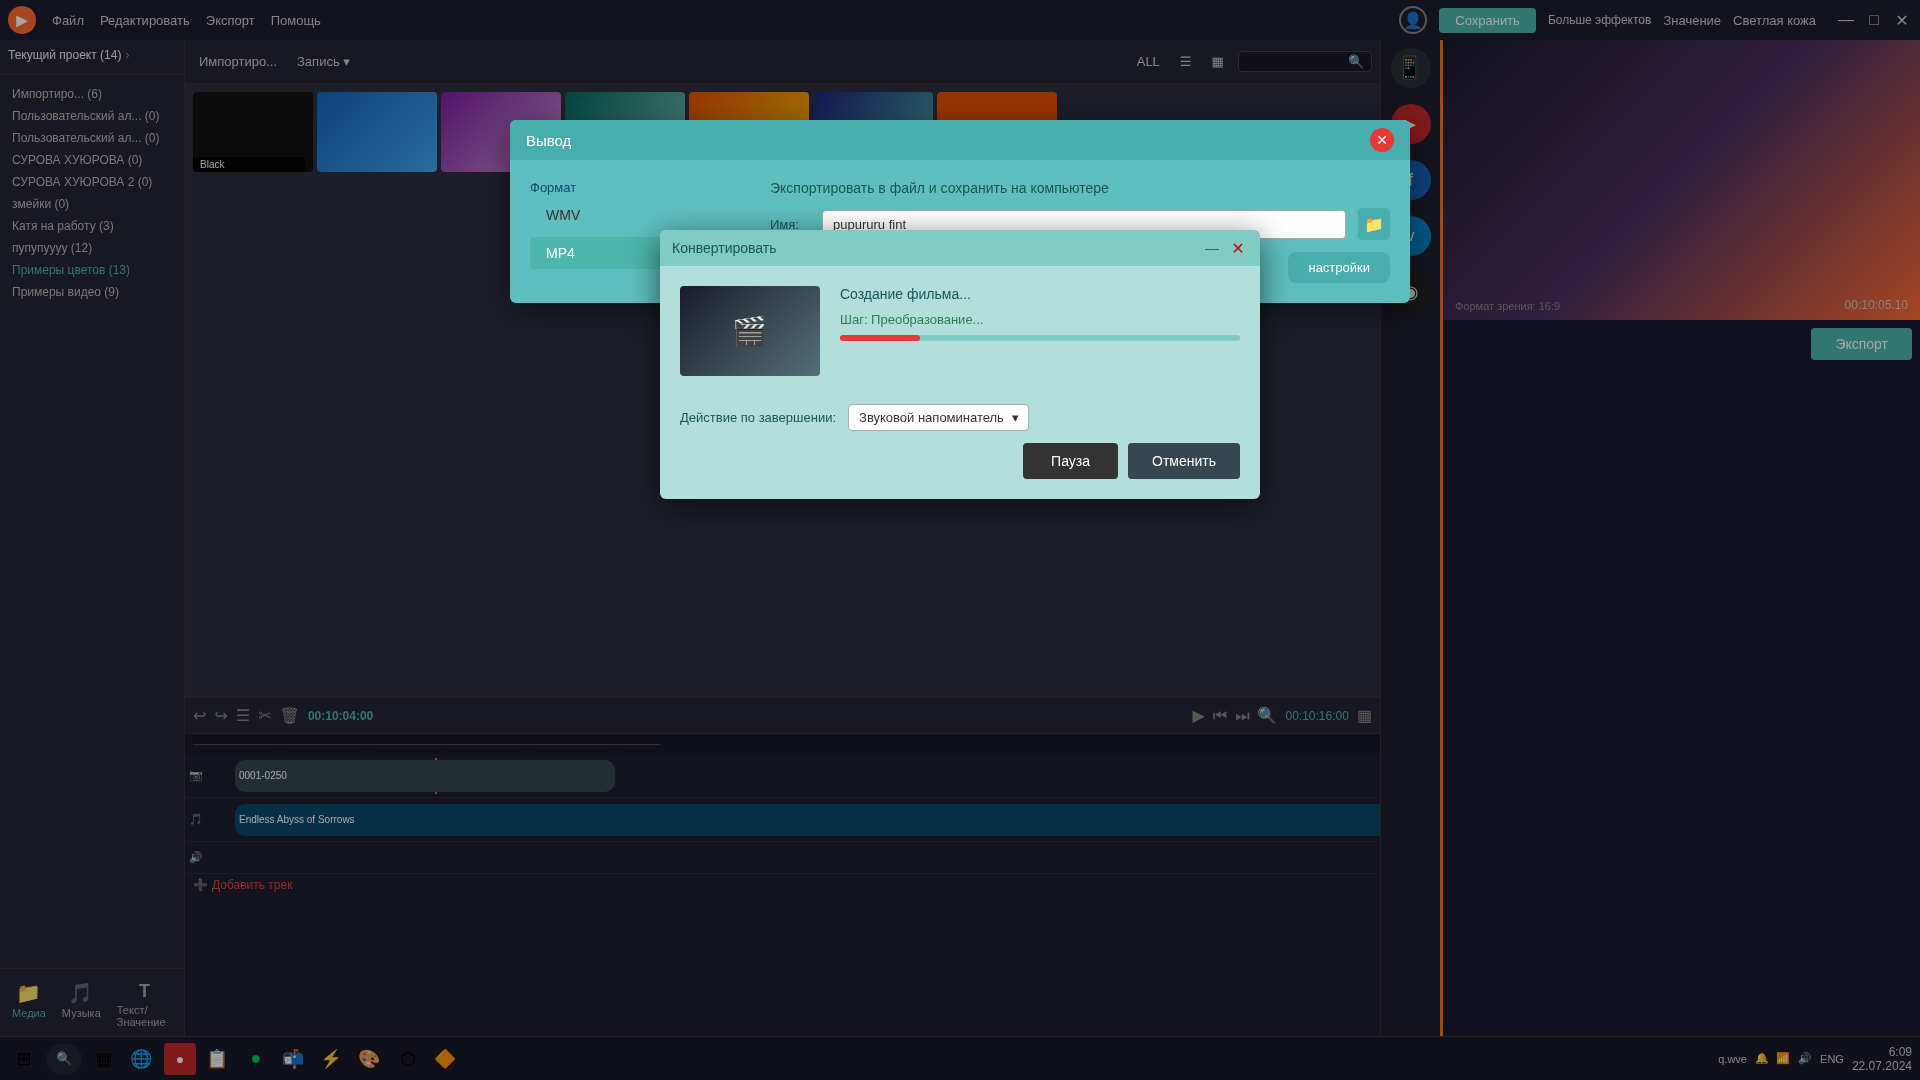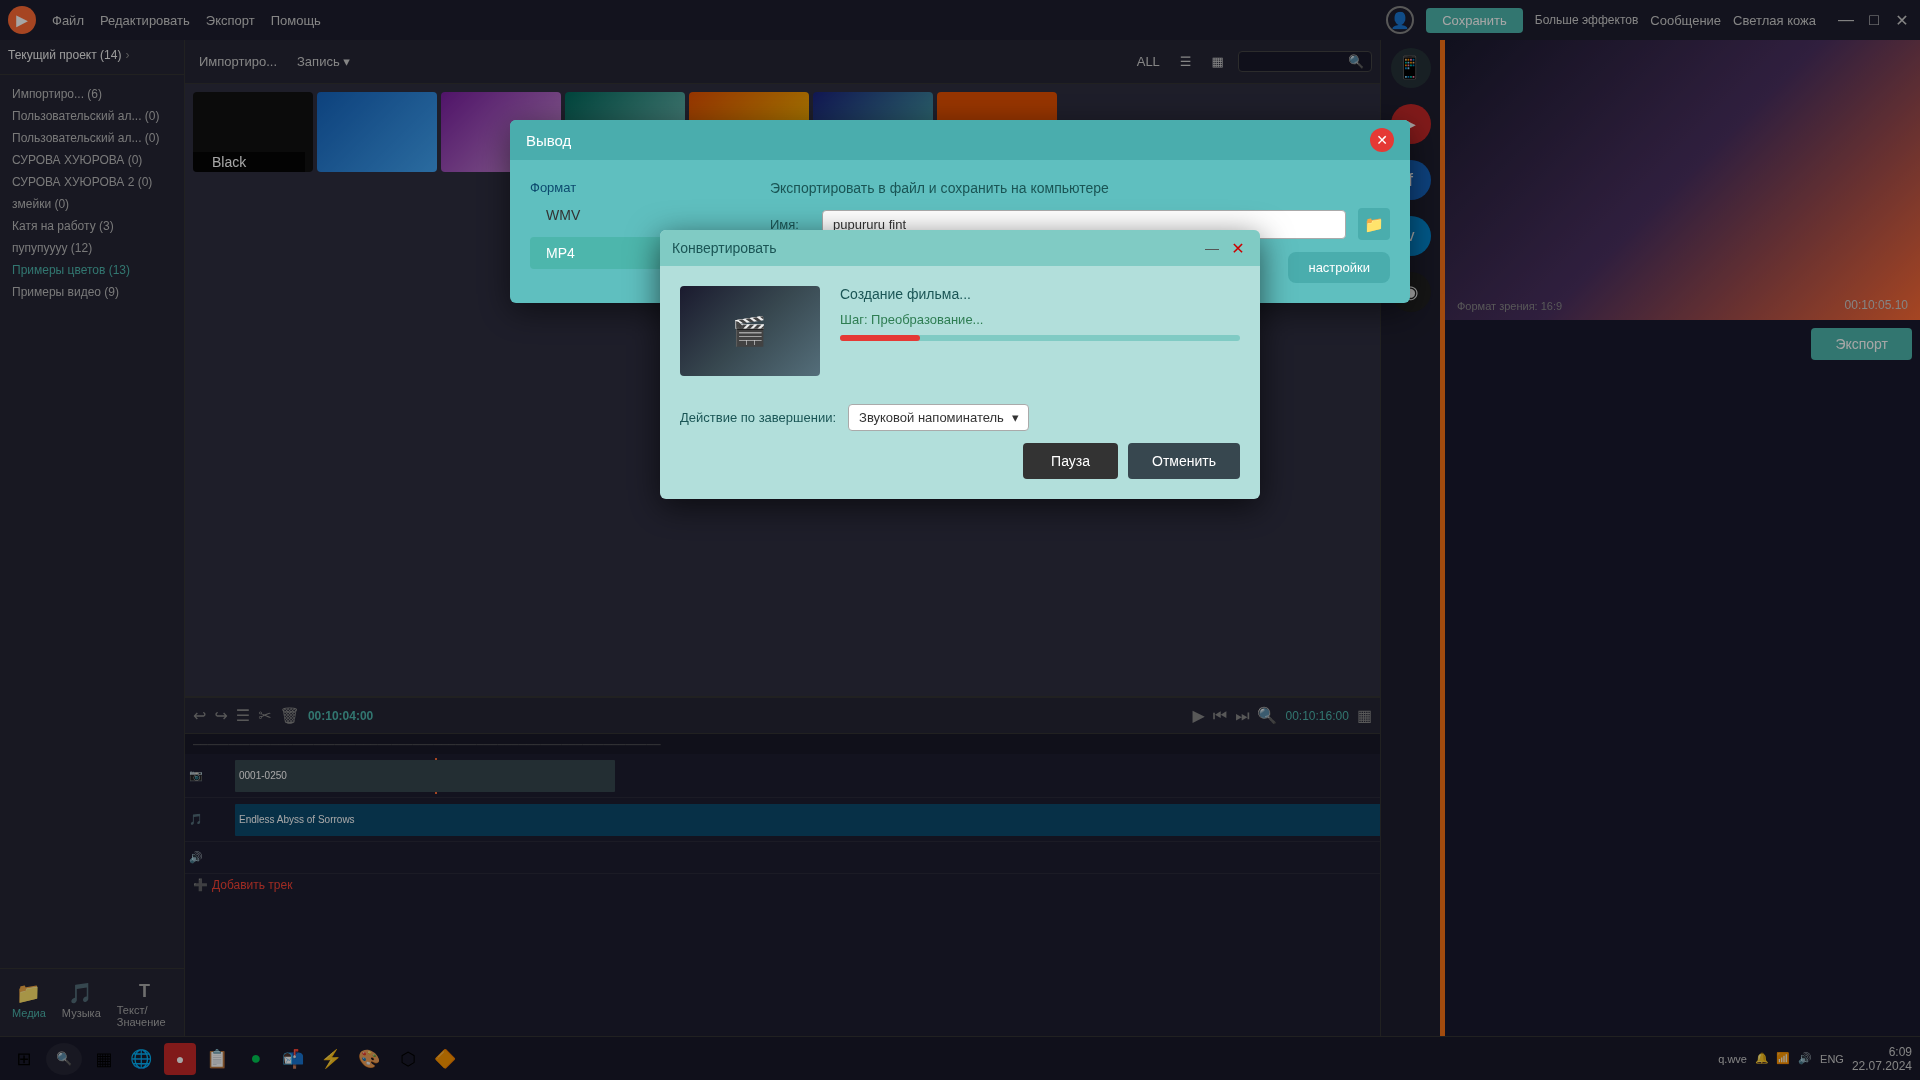--- a/index.html
+++ b/index.html
@@ -233,22 +233,22 @@
       position: relative;
       cursor: pointer;
     }
     .media-thumb-label {
       position: absolute;
       bottom: 0;
       left: 0;
       right: 8px;
       background: rgba(0,0,0,0.6);
       color: #fff;
-      font-size: 14px;
-      padding: 2px 19px;
+      font-size: 10px;
+      padding: 2px 7px;
     }
 
     .thumb-black { background: #111; }
     .thumb-blue { background: linear-gradient(135deg, #1565c0, #42a5f5); }
     .thumb-purple { background: linear-gradient(135deg, #7b1fa2, #ce93d8); }
     .thumb-teal { background: linear-gradient(135deg, #00695c, #80cbc4); }
     .thumb-orange { background: linear-gradient(135deg, #e65100, #ffcc02); }
     .thumb-gradient4 { background: linear-gradient(135deg, #1a237e, #4db6ac); }
 
     
@@ -279,21 +279,21 @@
     .social-icon.vimeo { background: #0288d1; color: white; font-size: 16px; }
     .social-icon.disc { background: #212121; color: white; font-size: 18px; }
 
     
     .right-panel {
       width: 480px;
       background: #1a1a2e;
       display: flex;
       flex-direction: column;
       flex-shrink: 0;
-      border-left: 5px solid #f97316;
+      border-left: 3px solid #f97316;
     }
     .preview-area {
       height: 280px;
       background: #111;
       position: relative;
       display: flex;
       align-items: center;
       justify-content: center;
     }
     .preview-thumb-img {
@@ -368,21 +368,21 @@
     .track-content {
       flex: 1;
       height: 36px;
       position: relative;
       overflow: hidden;
     }
     .track-clip {
       position: absolute;
       top: 2px;
       height: 32px;
-      border-radius: 1px;
+      border-radius: 10px;
       display: flex;
       align-items: center;
       padding: 0 4px;
       font-size: 10px;
       color: #fff;
       overflow: hidden;
     }
     .clip-video { background: #37474f; }
     .clip-audio { background: #0c4a6e; }
     .playhead {
@@ -744,21 +744,21 @@
     <div class="menu-items">
       <span class="menu-item">Файл</span>
       <span class="menu-item">Редактировать</span>
       <span class="menu-item">Экспорт</span>
       <span class="menu-item">Помощь</span>
     </div>
     <div class="top-bar-right">
       <div class="user-icon">👤</div>
       <button class="btn-save">Сохранить</button>
       <span class="btn-effects">Больше эффектов</span>
-      <span class="btn-message">Сообщение</span>
+      <span class="btn-message">Значение</span>
       <span class="btn-theme">Светлая кожа</span>
       <div class="win-controls">
         <span class="win-btn">—</span>
         <span class="win-btn">□</span>
         <span class="win-btn">✕</span>
       </div>
     </div>
   </div>
 
   <div class="content-area">

